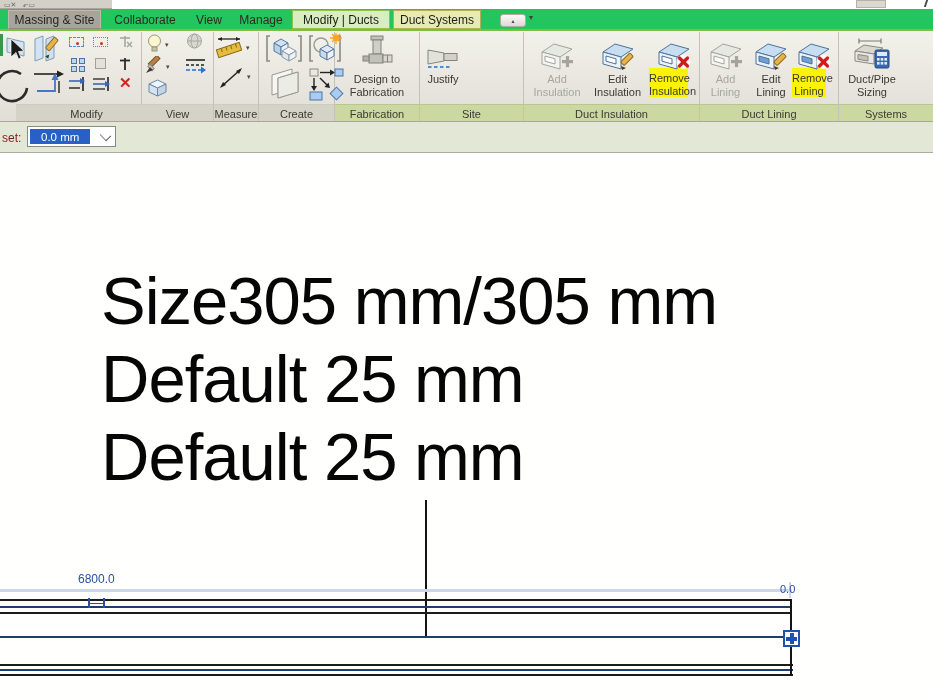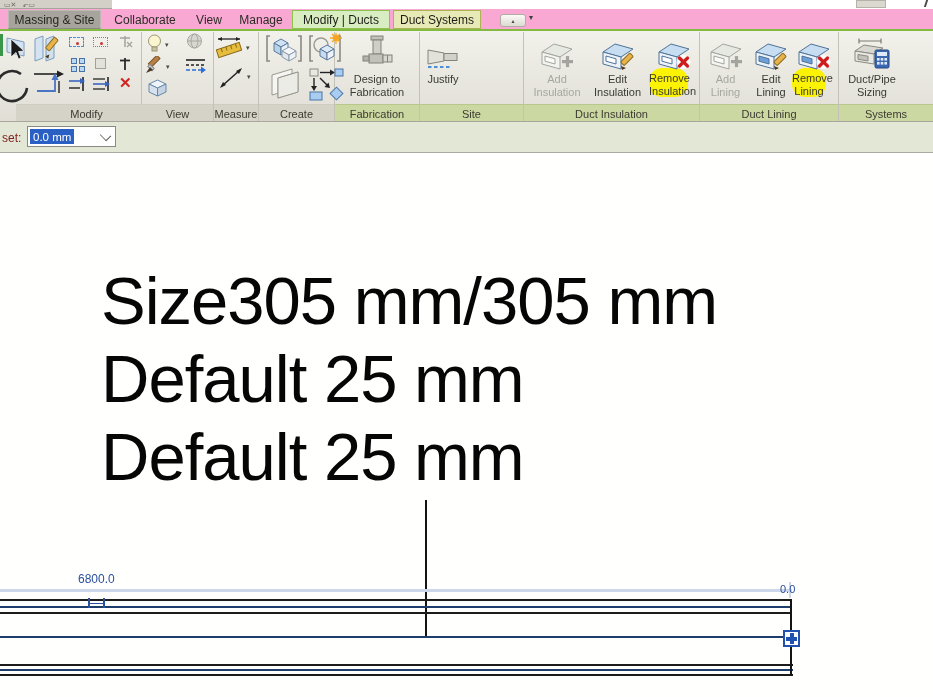--- a/index.html
+++ b/index.html
@@ -7,21 +7,21 @@
          font-family:"Liberation Sans",sans-serif;-webkit-font-smoothing:antialiased;}
   .abs{position:absolute;}
 
   
   .qat-frag{left:0;top:0;width:112px;height:9px;background:#d3d0c7;border-bottom:1px solid #a7a49b;
             display:flex;align-items:center;gap:6px;padding-left:4px;box-sizing:border-box;
             font-size:7px;color:#6b6b62;line-height:7px;}
   .top-right-frag{left:856px;top:0;width:30px;height:8px;background:#dbd8cf;border:1px solid #b5b2a9;box-sizing:border-box;}
   .top-corner-mark{left:925px;top:0;width:2px;height:7px;background:#4a4a46;transform:skewX(-18deg);}
 
-  .tabbar{left:0;top:9px;width:933px;height:20px;background:#f9a8d4;}
+  .tabbar{left:0;top:9px;width:933px;height:20px;background:#22c55e;}
   .tab{position:absolute;top:1px;height:19px;display:flex;align-items:center;justify-content:center;
        font-size:12px;color:#26261f;white-space:nowrap;padding:0 8px;box-sizing:border-box;}
   .tab.plain{color:#2b2b24;}
   .tab.raised{background:#a6a49c;border:1px solid #bcbab1;border-bottom-color:#8b8981;}
   .tab.ctx-green{background:#d9edc2;border:1px solid #8fc24d;color:#1d1d17;}
   .tab.ctx-yellow{background:#e7eab6;border:1px solid #adb352;color:#1d1d17;}
   .collapse-pill{position:absolute;left:500px;top:5px;width:24px;height:11px;background:linear-gradient(#fbfaf7,#dcdad1);
        border:1px solid #b0aea4;border-radius:3px;font-size:6px;color:#4b4b44;display:flex;align-items:center;justify-content:center;}
   .collapse-caret{position:absolute;left:529px;top:4px;font-size:8px;color:#3f3f39;}
 
@@ -33,38 +33,38 @@
   .strip{position:absolute;top:73px;height:17px;display:flex;align-items:center;justify-content:center;
          font-size:11px;color:#3b3a32;border-top:1px solid #cfccc1;}
   .strip.gray{background:#d5d2c7;}
   .strip.green{background:#cbd8a1;border-top-color:#b8c78c;}
   .ribbon-bottom{left:0;top:121px;width:933px;height:1px;background:#a9a79d;}
 
   .rbtn{position:absolute;top:1px;text-align:center;font-size:11px;line-height:12.5px;color:#3a3a32;cursor:default;}
   .ric{height:37px;display:flex;align-items:flex-end;justify-content:center;padding-top:2px;}
   .rlb{padding-top:2px;}
   .rbtn.dis{color:#a6a89f;}
-  .rbtn.hl .rlb{background:#fbf303;margin:-3px 11px 0 1px;padding-top:4px;border-radius:13px;}
+  .rbtn.hl .rlb{background:#fbf303;margin:-3px 11px 0 1px;padding-top:4px;}
 
   .mini{position:absolute;}
   .caret{position:absolute;font-size:7px;color:#4b4b44;}
   .redx{font-size:15px;font-weight:bold;color:#d2231f;line-height:14px;}
   .dash-sq{box-sizing:border-box;border:1px dashed #4a8fd4;}
   .dot-sq{box-sizing:border-box;border:1px dotted #4a8fd4;}
   .sq4{display:grid;grid-template-columns:6px 6px;grid-template-rows:6px 6px;gap:2px;}
   .sq4 i{background:#bcd7f0;border:1px solid #4a74a8;box-sizing:border-box;}
   .gray-sq{width:11px;height:11px;background:#e2e2da;border:1px solid #a2a29a;box-sizing:border-box;}
   .reddot{position:absolute;width:3px;height:3px;background:#c33;border-radius:50%;}
 
   
   .optbar{left:0;top:122px;width:933px;height:31px;background:#e3e8d6;border-bottom:1px solid #aaaaa1;box-sizing:border-box;}
   .opt-label{position:absolute;left:2px;top:9px;font-size:12px;color:#7f1d1d;}
   .combo{position:absolute;left:27px;top:4px;width:89px;height:21px;background:#fff;border:1px solid #8a8a84;box-sizing:border-box;}
   .combo-sel{position:absolute;left:2px;top:2px;height:15px;background:#2a5fc4;color:#fff;font-size:11.5px;
-             display:flex;align-items:center;padding:0 3px;}
+             display:flex;align-items:center;padding:0 11px;}
   .combo-chevron{position:absolute;right:5px;top:4px;width:8px;height:8px;border-right:1.6px solid #5d5d57;
                  border-bottom:1.6px solid #5d5d57;transform:rotate(45deg) scale(1,.8);}
 
   
   .canvas{left:0;top:153px;width:933px;height:544px;background:#fffffe;}
   .bigtext{position:absolute;left:101px;font-size:67px;letter-spacing:-1px;color:#060606;white-space:nowrap;}
   .hline{position:absolute;}
   .dimtext{position:absolute;font-size:12px;color:#2a4f9f;white-space:nowrap;}
 
   .plusbox{position:absolute;left:783px;top:477px;width:17px;height:17px;border:2px solid #2050b0;background:#fff;box-sizing:border-box;}

